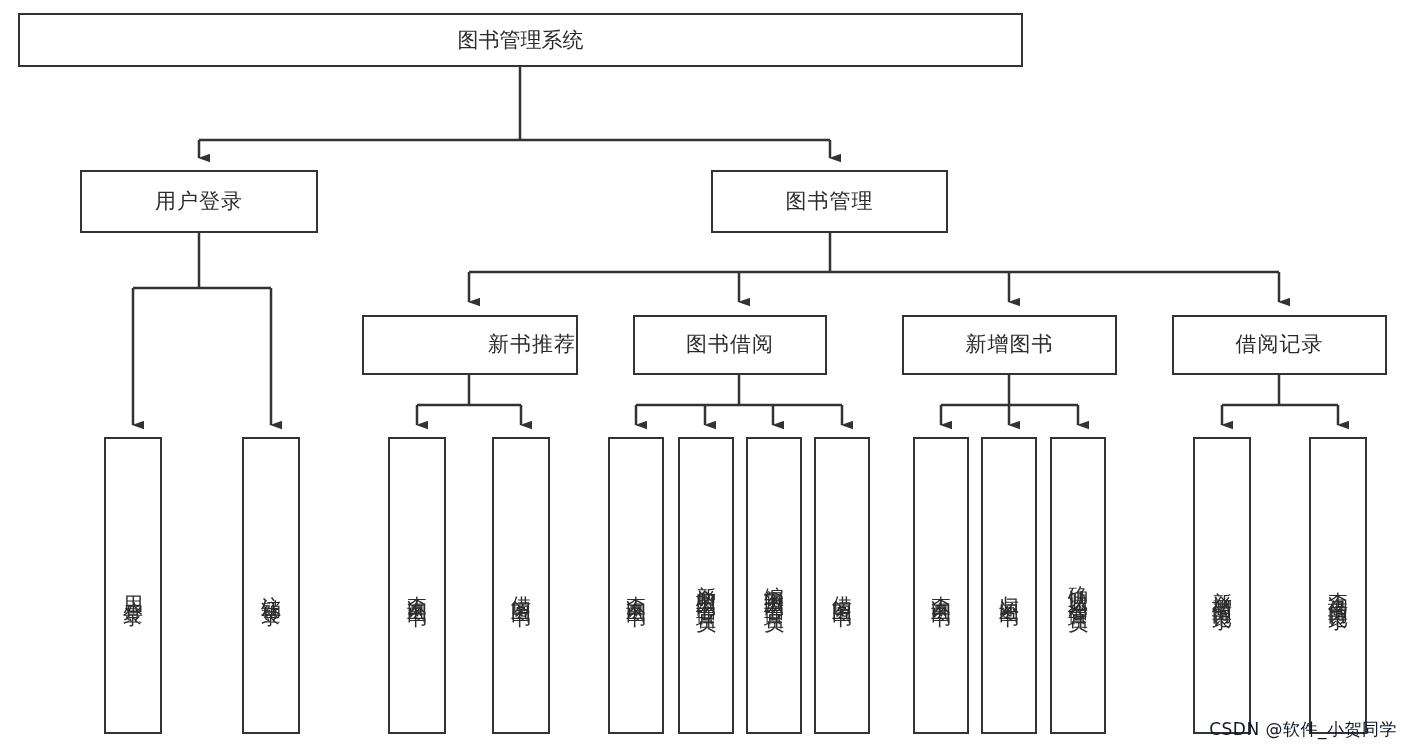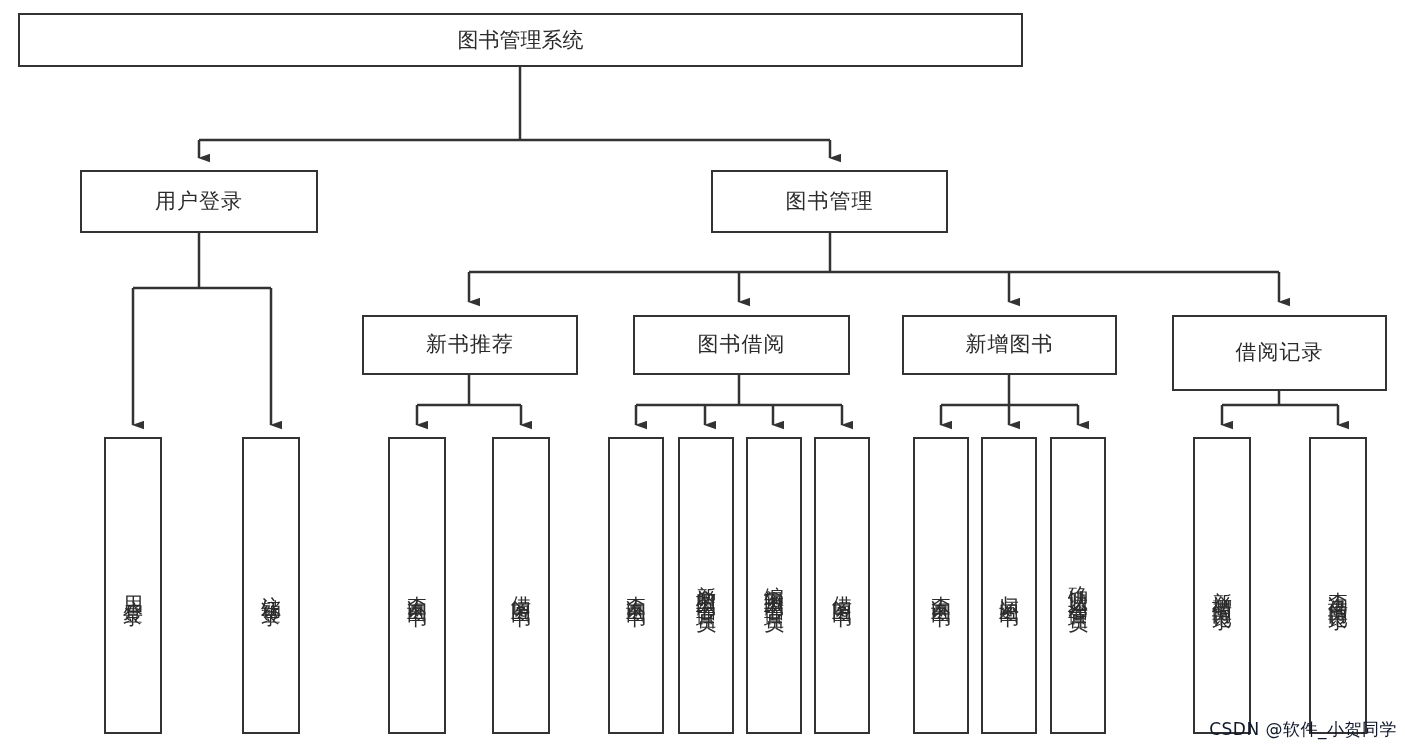--- a/index.html
+++ b/index.html
@@ -126,30 +126,30 @@
     <span>图书管理系统</span>
   </div>
 
   <div class="node horiz" style="left:80px; top:170px; width:238px; height:63px;">
     <span>用户登录</span>
   </div>
   <div class="node horiz" style="left:711px; top:170px; width:237px; height:63px;">
     <span>图书管理</span>
   </div>
 
-  <div class="node horiz" style="left:362px; top:315px; width:216px; height:60px;">
+  <div class="node horiz" style="left:362px; top:315px; width:216px; height:60px;justify-content:flex-end;">
     <span>新书推荐</span>
   </div>
-  <div class="node horiz" style="left:633px; top:315px; width:217px; height:60px;text-align:center;">
+  <div class="node horiz" style="left:633px; top:315px; width:194px; height:60px;text-align:center;">
     <span>图书借阅</span>
   </div>
   <div class="node horiz" style="left:902px; top:315px; width:215px; height:60px;">
     <span>新增图书</span>
   </div>
-  <div class="node horiz" style="left:1172px; top:315px; width:215px; height:76px;">
+  <div class="node horiz" style="left:1172px; top:315px; width:215px; height:60px;">
     <span>借阅记录</span>
   </div>
 
   <div class="node leaf" style="left:104px; top:437px; width:58px; height:297px;">
     <span class="vtext">用户登录</span>
   </div>
   <div class="node leaf" style="left:242px; top:437px; width:58px; height:297px;">
     <span class="vtext">注销登录</span>
   </div>
 

